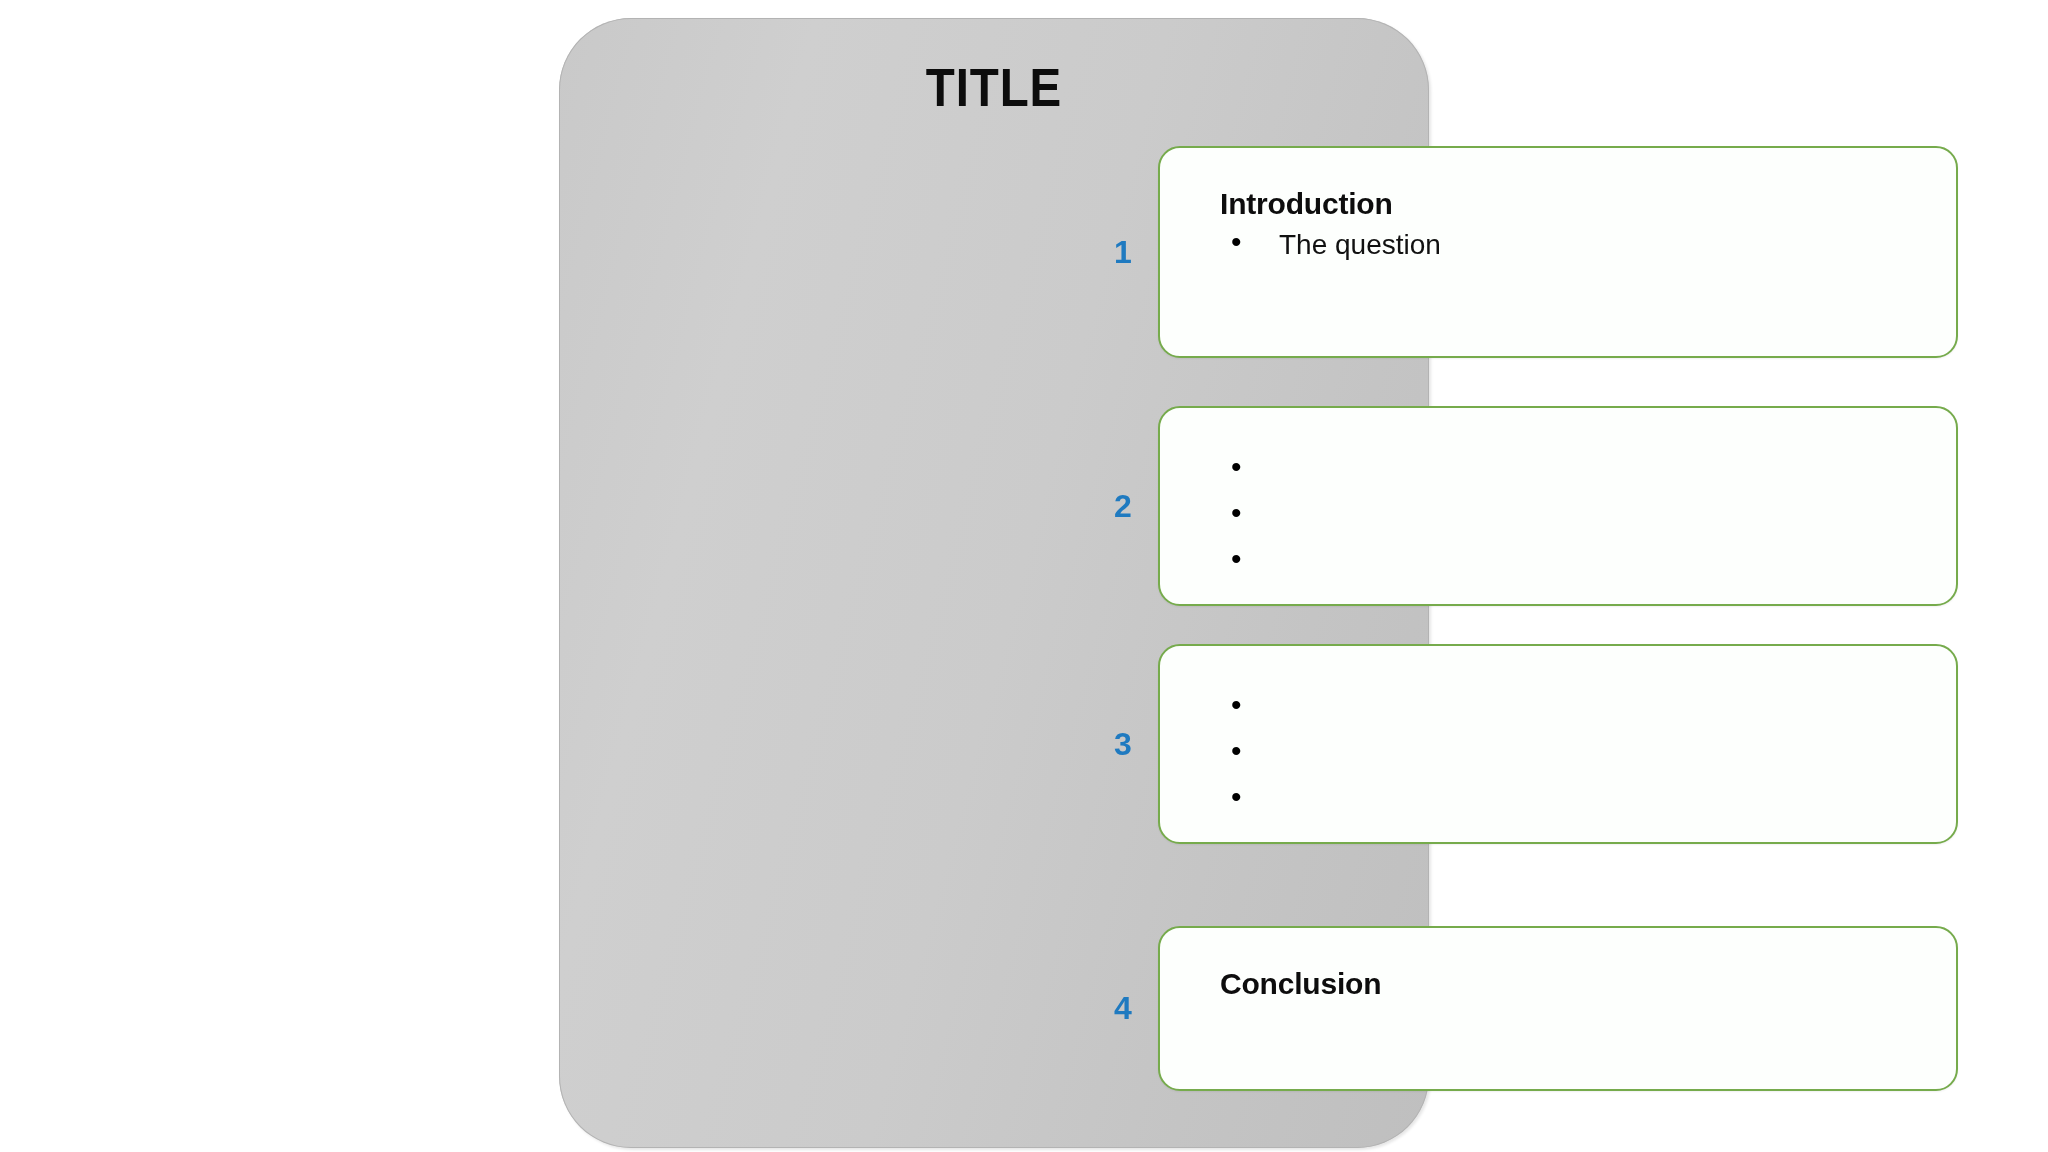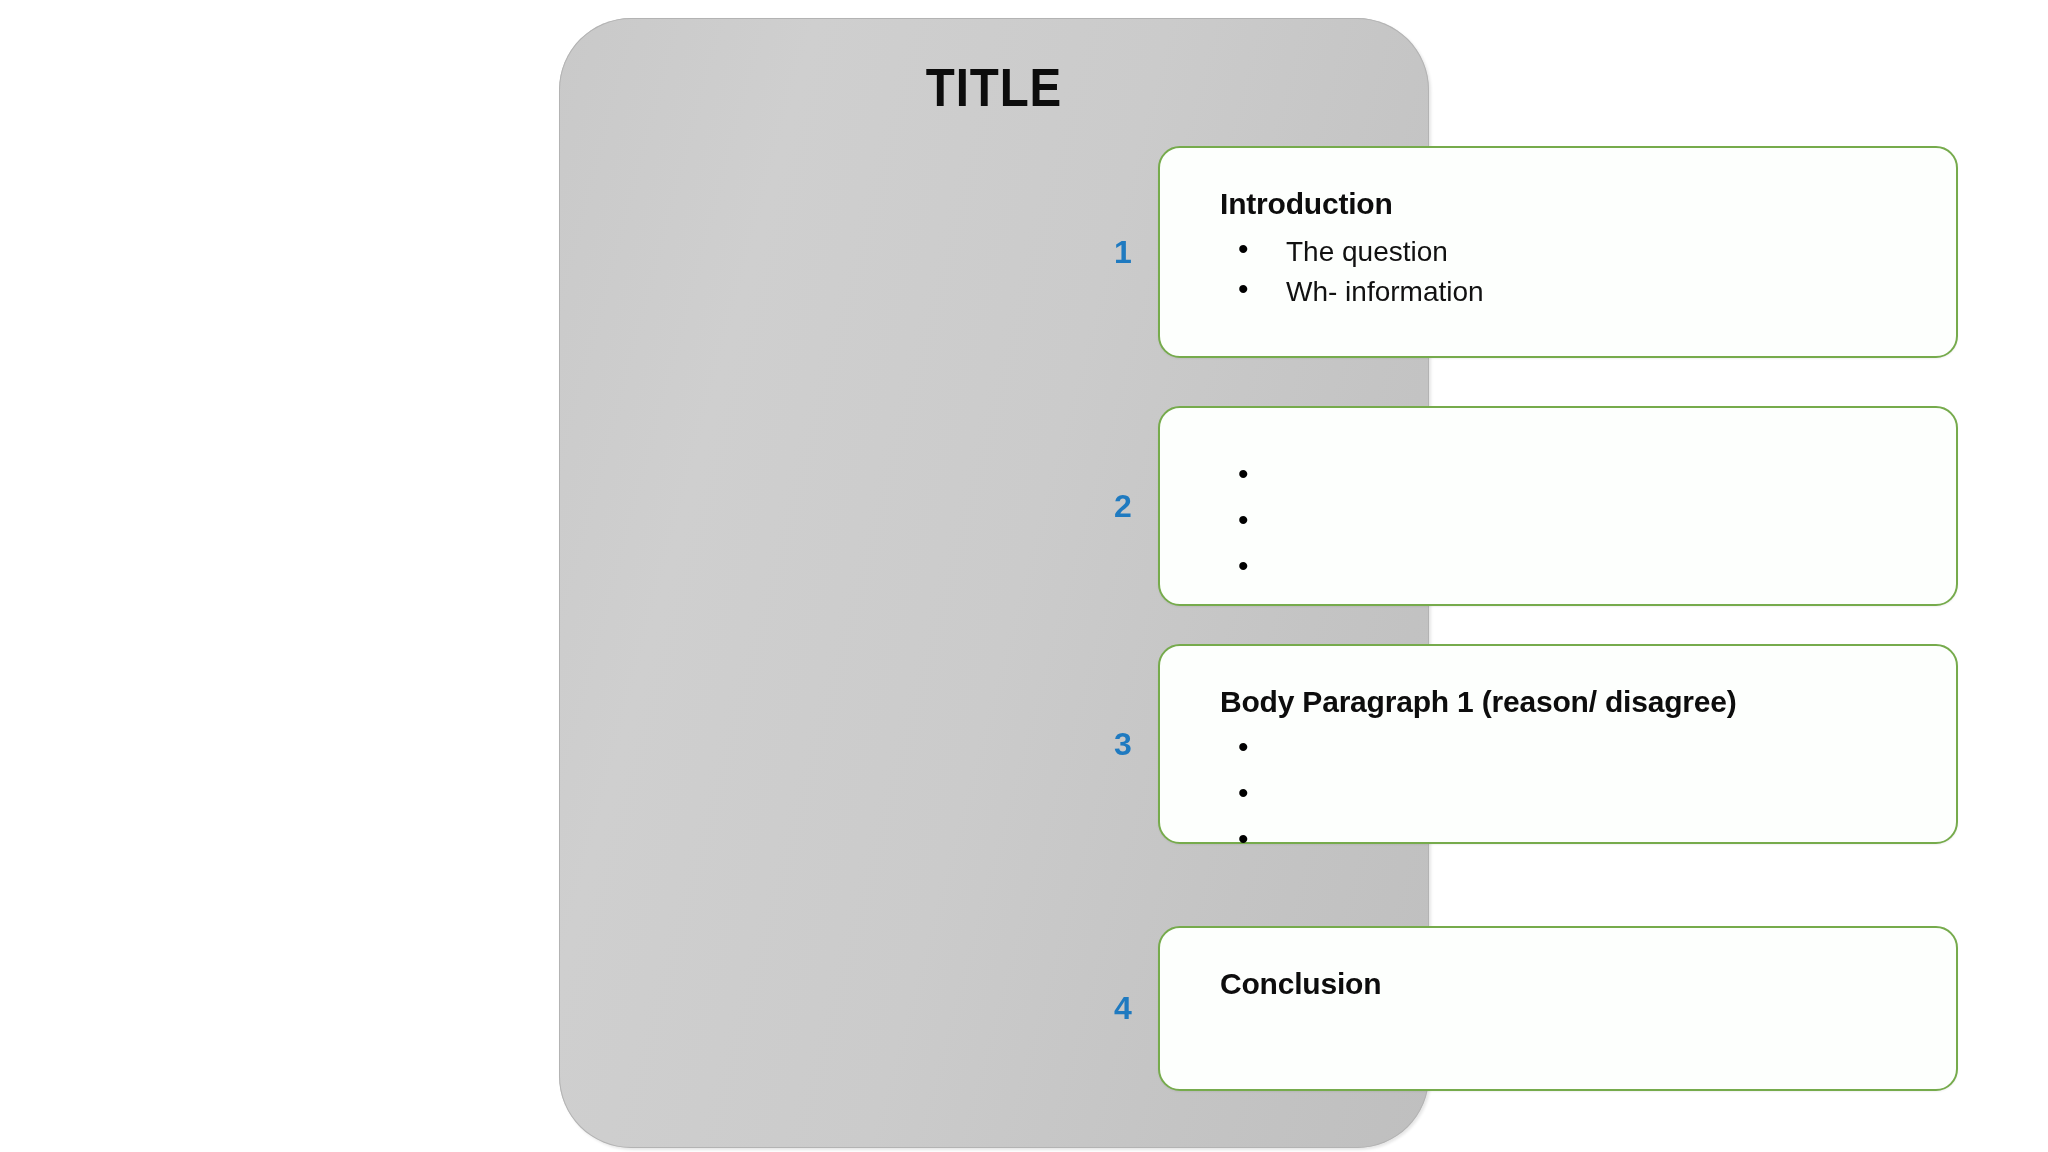--- a/index.html
+++ b/index.html
@@ -76,21 +76,21 @@
     font-size: 30px;
     font-weight: bold;
     color: #0d0d0d;
     margin: 0 0 6px 60px;
     line-height: 1.15;
     letter-spacing: -0.2px;
   }
 
   .bullets {
     list-style: none;
-    margin: 16px;
+    margin: 9px;
     padding: 0;
   }
   .bullets li {
     position: relative;
     font-size: 28px;
     color: #111111;
     line-height: 1.0;
     padding-left: 110px;
     min-height: 28px;
   }
@@ -127,40 +127,38 @@
 <div class="panel">
 
   <div class="panel-title">TITLE</div>
 
   <div class="section-row" id="row-1">
     <div class="row-number">1</div>
     <div class="card">
       <div class="card-heading">Introduction</div>
       <ul class="bullets filled">
         <li>The question</li>
-        <li>Wh- information</li>
       </ul>
     </div>
   </div>
 
   <div class="section-row" id="row-2">
     <div class="row-number">2</div>
     <div class="card">
       <ul class="bullets empty">
         <li></li>
         <li></li>
         <li></li>
       </ul>
     </div>
   </div>
 
   <div class="section-row" id="row-3">
     <div class="row-number">3</div>
     <div class="card">
-      <div class="card-heading">Body Paragraph 1 (reason/ disagree)</div>
       <ul class="bullets empty">
         <li></li>
         <li></li>
         <li></li>
       </ul>
     </div>
   </div>
 
   <div class="section-row" id="row-4">
     <div class="row-number">4</div>

